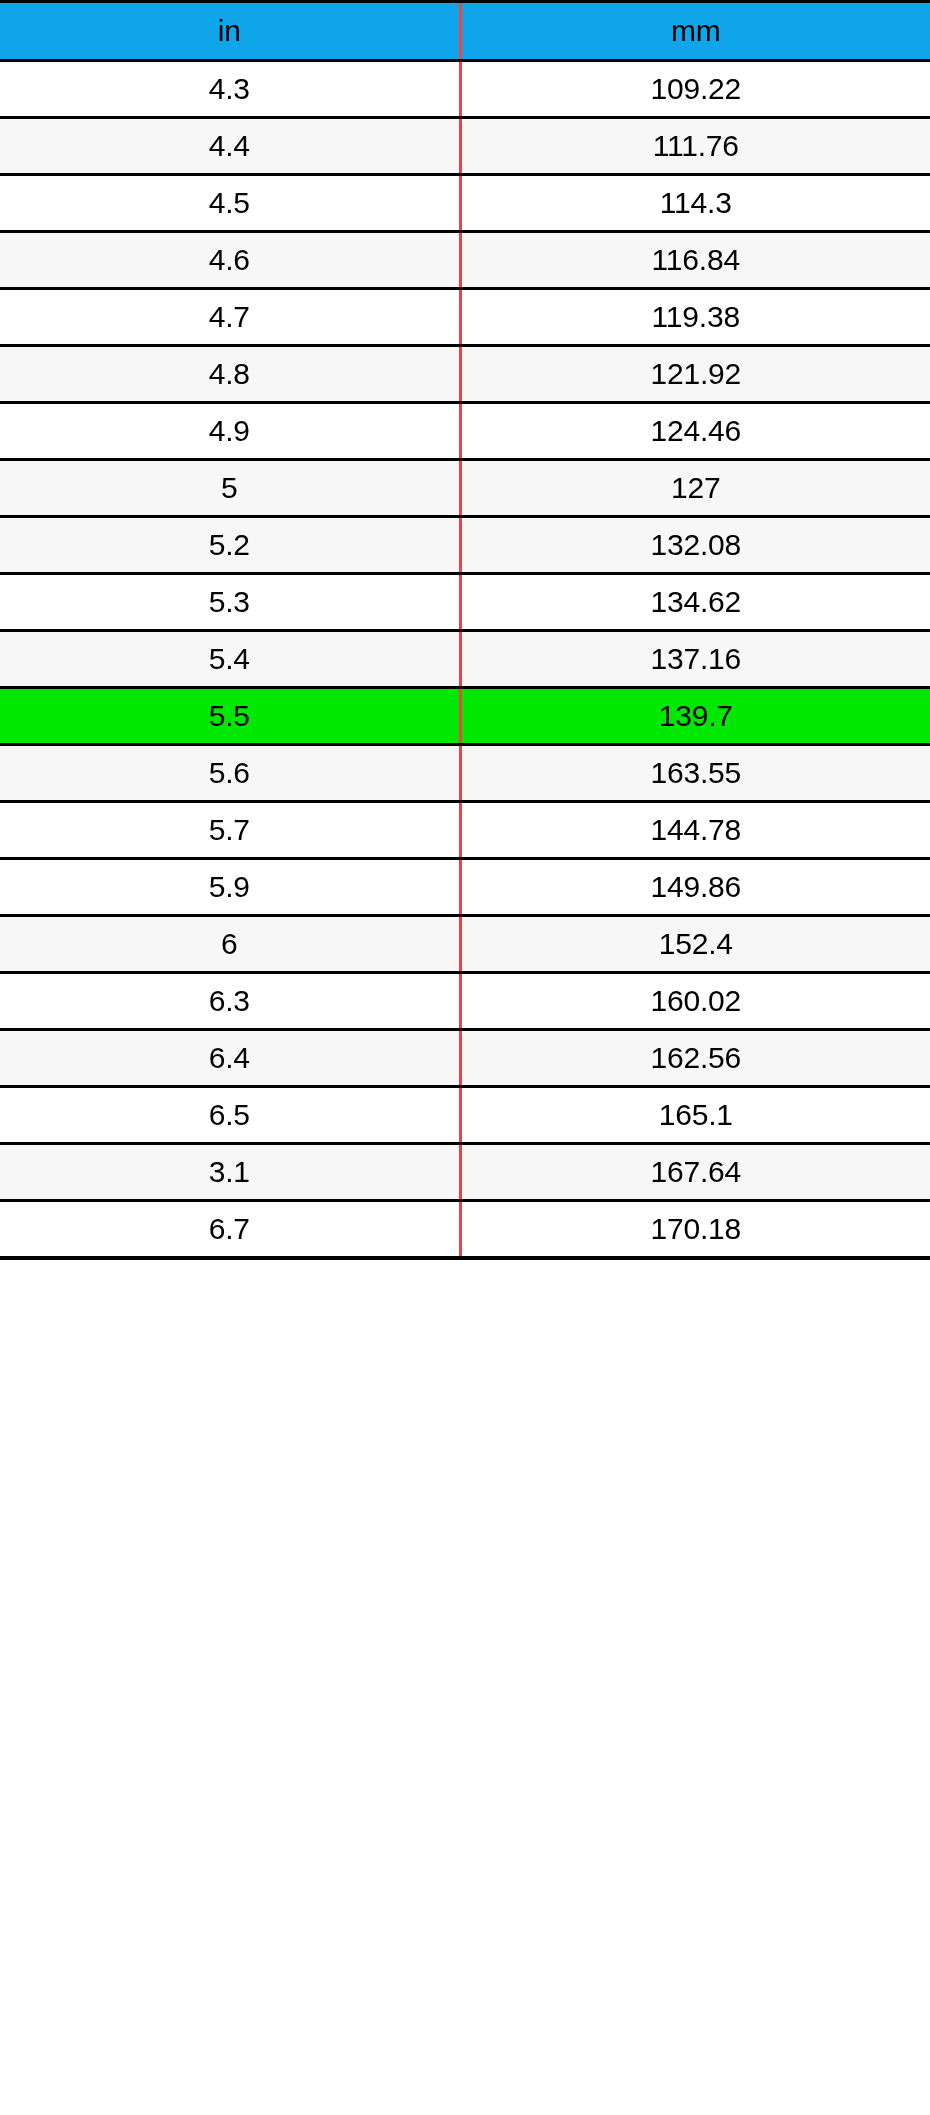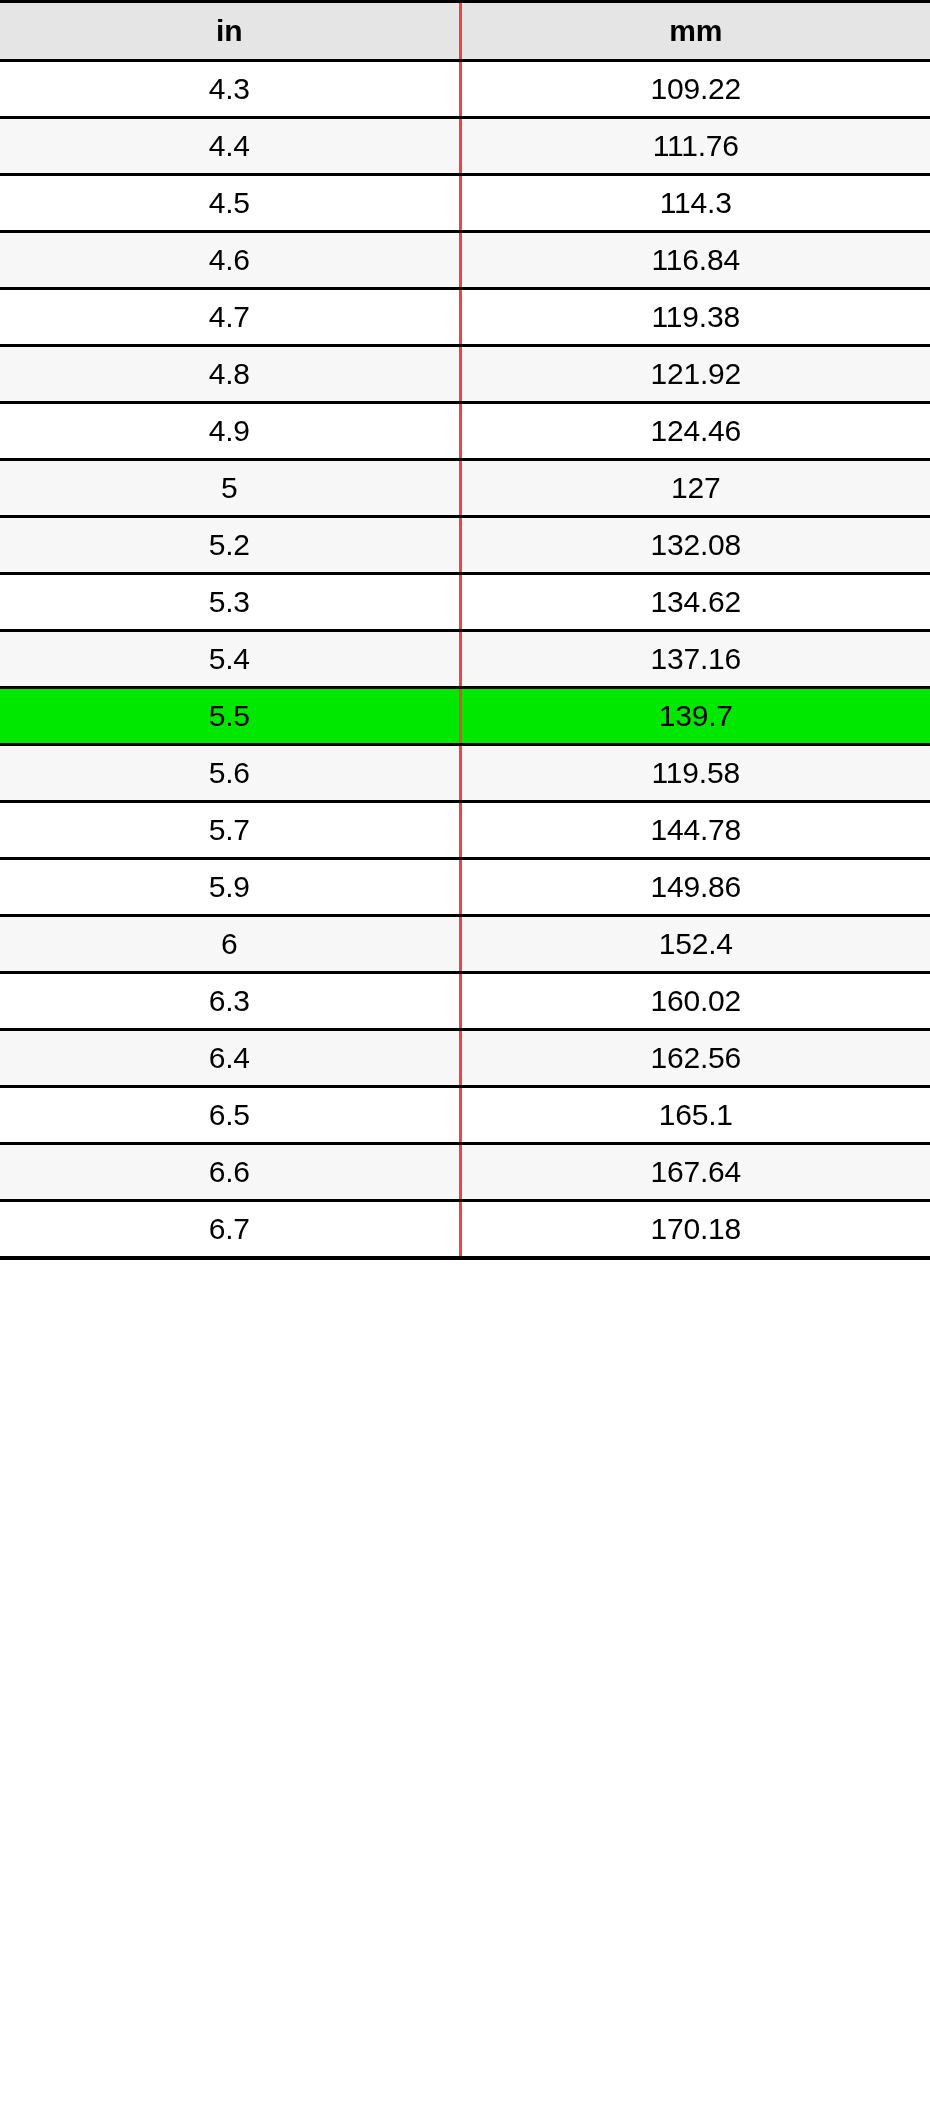--- a/index.html
+++ b/index.html
@@ -32,22 +32,22 @@
     font-stretch: condensed;
     letter-spacing: -0.2px;
   }
   .conversion-table th + th,
   .conversion-table td + td {
     border-left: 3px solid #ef4444;
     text-align: center;
   }
 
   thead th {
-    background: #e5e5e5;
-    font-weight: bold;
+    background: #0ea5e9;
+    font-weight: normal;
     height: 56px;
     line-height: 56px;
     padding: 0;
     font-size: 30px;
   }
 
   tbody td {
     height: 54px;
     line-height: 54px;
     padding: 0;
@@ -119,21 +119,21 @@
       <tr class="row-even">
         <td>5.4</td>
         <td>137.16</td>
       </tr>
       <tr class="row-highlight">
         <td>5.5</td>
         <td>139.7</td>
       </tr>
       <tr class="row-even">
         <td>5.6</td>
-        <td>119.58</td>
+        <td>163.55</td>
       </tr>
       <tr class="row-odd">
         <td>5.7</td>
         <td>144.78</td>
       </tr>
       <tr class="row-odd">
         <td>5.9</td>
         <td>149.86</td>
       </tr>
       <tr class="row-even">
@@ -146,21 +146,21 @@
       </tr>
       <tr class="row-even">
         <td>6.4</td>
         <td>162.56</td>
       </tr>
       <tr class="row-odd">
         <td>6.5</td>
         <td>165.1</td>
       </tr>
       <tr class="row-even">
-        <td>6.6</td>
+        <td>3.1</td>
         <td>167.64</td>
       </tr>
       <tr class="row-odd">
         <td>6.7</td>
         <td>170.18</td>
       </tr>
     </tbody>
 </table>
 
 </body></html>

